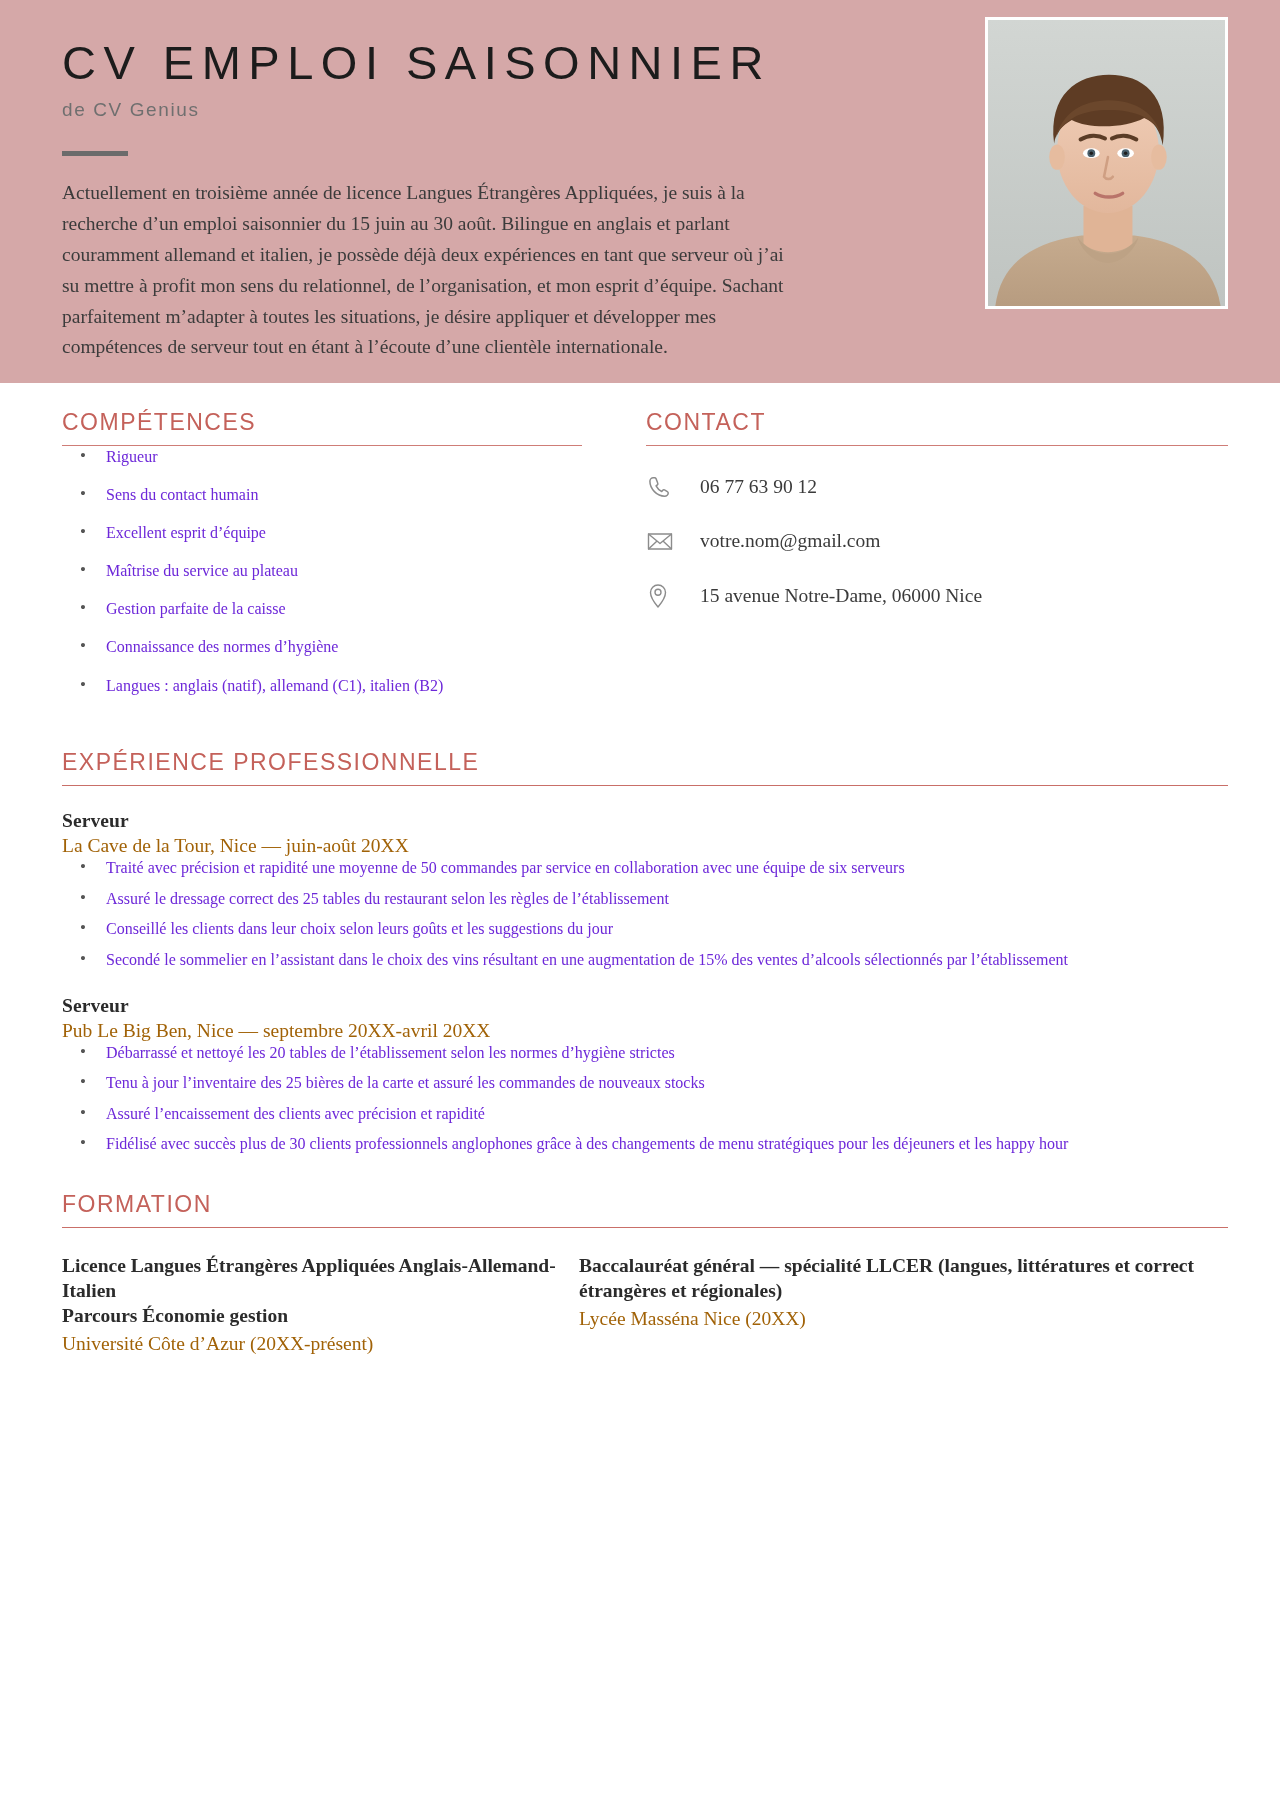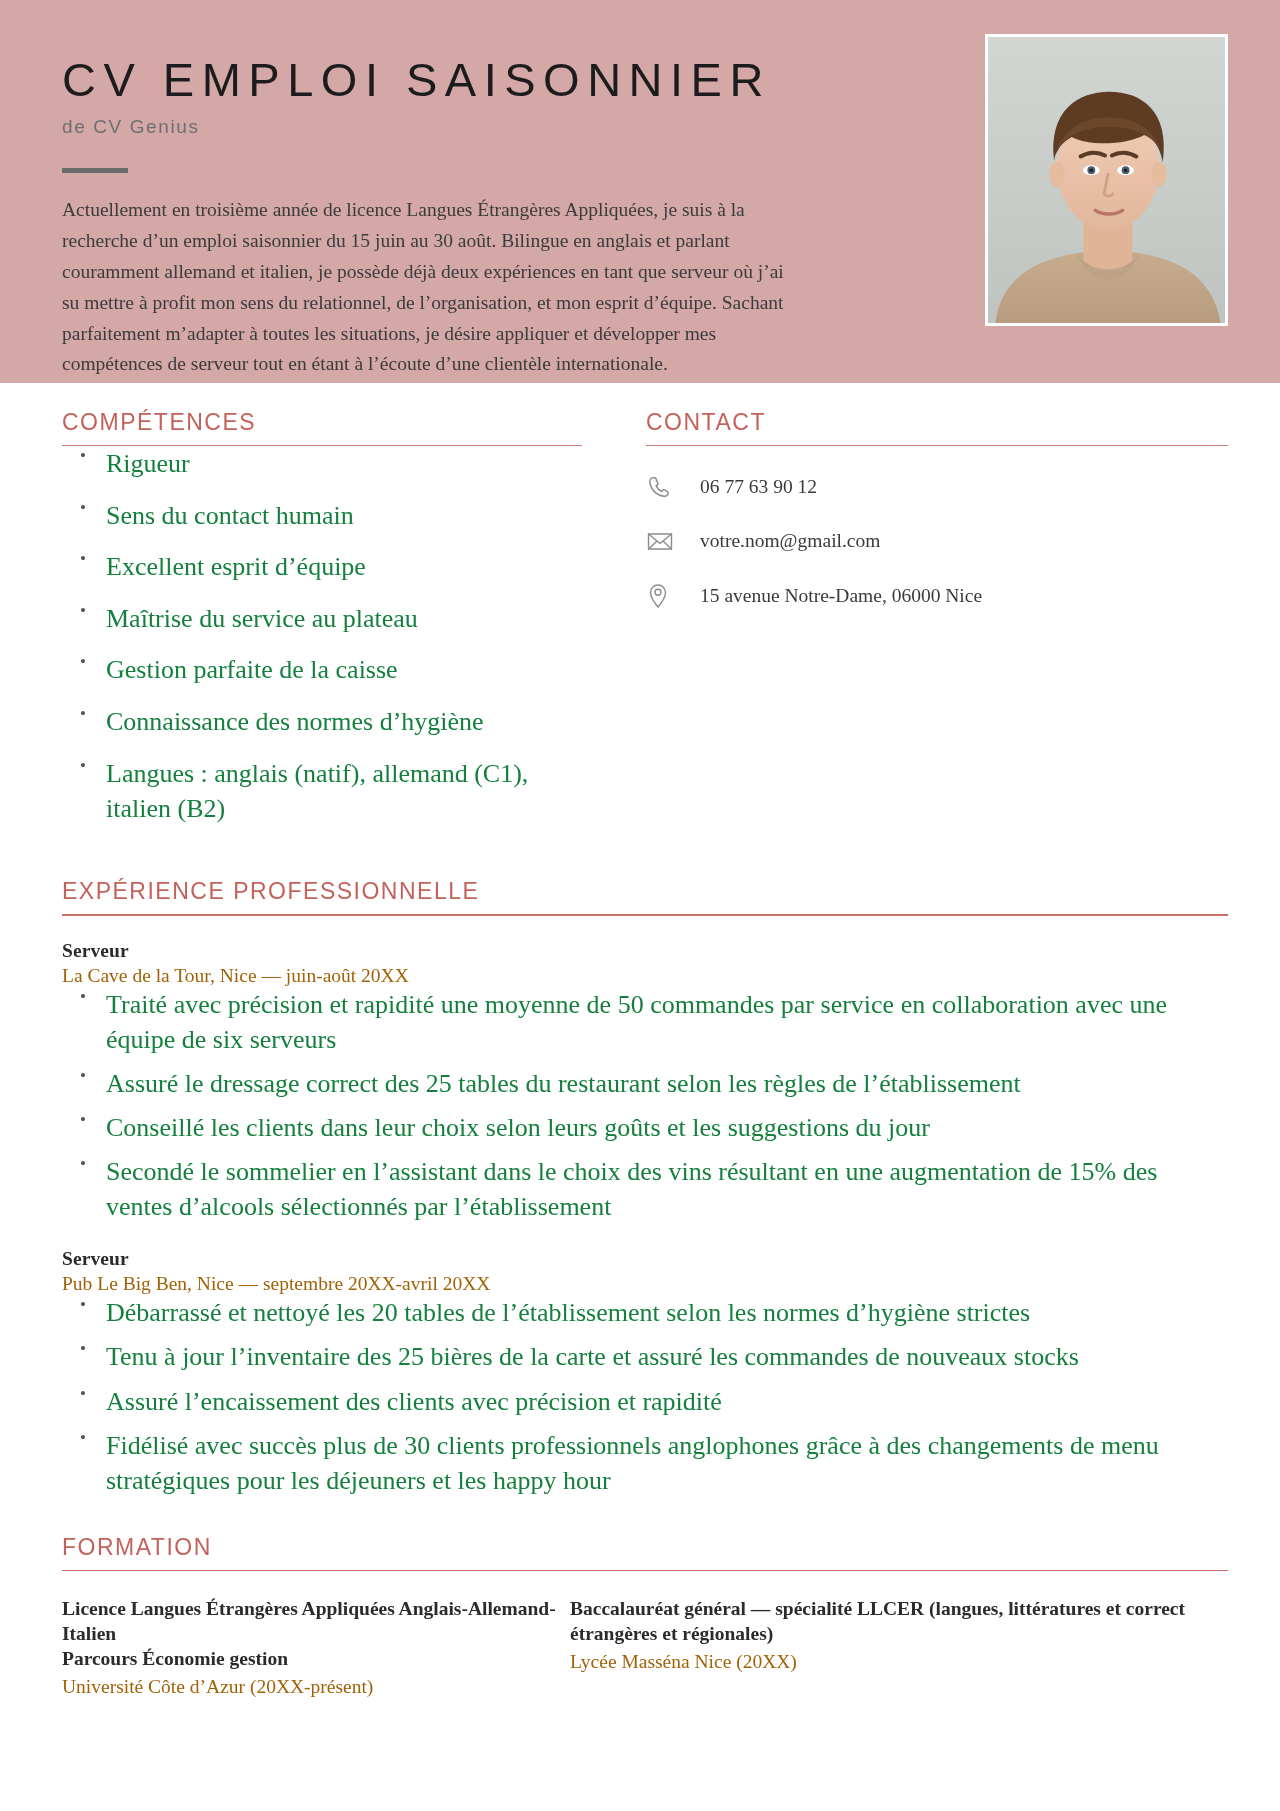--- a/index.html
+++ b/index.html
@@ -8,21 +8,21 @@
     background: #ffffff;
     font-family: "Liberation Serif", serif;
     color: #3a3a3a;
     -webkit-font-smoothing: antialiased;
   }
   .page { width: 1280px; height: 1811px; position: relative; background:#fff; overflow: hidden; }
 
   
   .header {
     background: #d5a8a8;
-    padding: 34px 52px 28px 62px;
+    padding: 17px 52px 28px 62px;
     position: relative;
     height: 383px;
   }
   .header-inner { display: flex; justify-content: space-between; align-items: flex-start; }
   .header-left { width: 745px; padding-top: 22px; }
   .cv-title {
     font-family: "Liberation Sans", sans-serif;
     font-size: 47px;
     letter-spacing: 7.5px;
     color: #1c1c1c;
@@ -87,23 +87,23 @@
     height: 1px;
     background: #cf7d77;
     width: 100%;
   }
   .sec-rule.thick { height: 1.5px; background: #c96f68; }
 
   ul.bullets { list-style: none; margin: 0; padding: 0; }
   ul.bullets li {
     position: relative;
     padding-left: 44px;
-    font-size: 26px;
+    font-size: 16px;
     line-height: 1.35;
-    color: #15803d;
+    color: #6d28d9;
   }
   ul.bullets li::before {
     content: "•";
     position: absolute;
     left: 18px;
     top: -1px;
     color: #555;
     font-size: 17px;
   }
   .skills-list { margin-top: 26px; }
@@ -145,21 +145,21 @@
     color: #a16207;
     margin-top: 3px;
   }
   .job-bullets { margin-top: 20px; }
   .job-bullets li { margin-bottom: 9px; }
 
   
   .edu-grid {
     display: flex;
     margin-top: 26px;
-    gap: 3px;
+    gap: 12px;
   }
   .edu-col { width: 505px; flex: 0 0 505px; }
   .edu-col.second { flex: 1 1 auto; width: auto; padding-left: 0px; }
   .edu-name {
     font-size: 19.5px;
     font-weight: bold;
     color: #2b2b2b;
     line-height: 1.28;
   }
   .edu-school {

